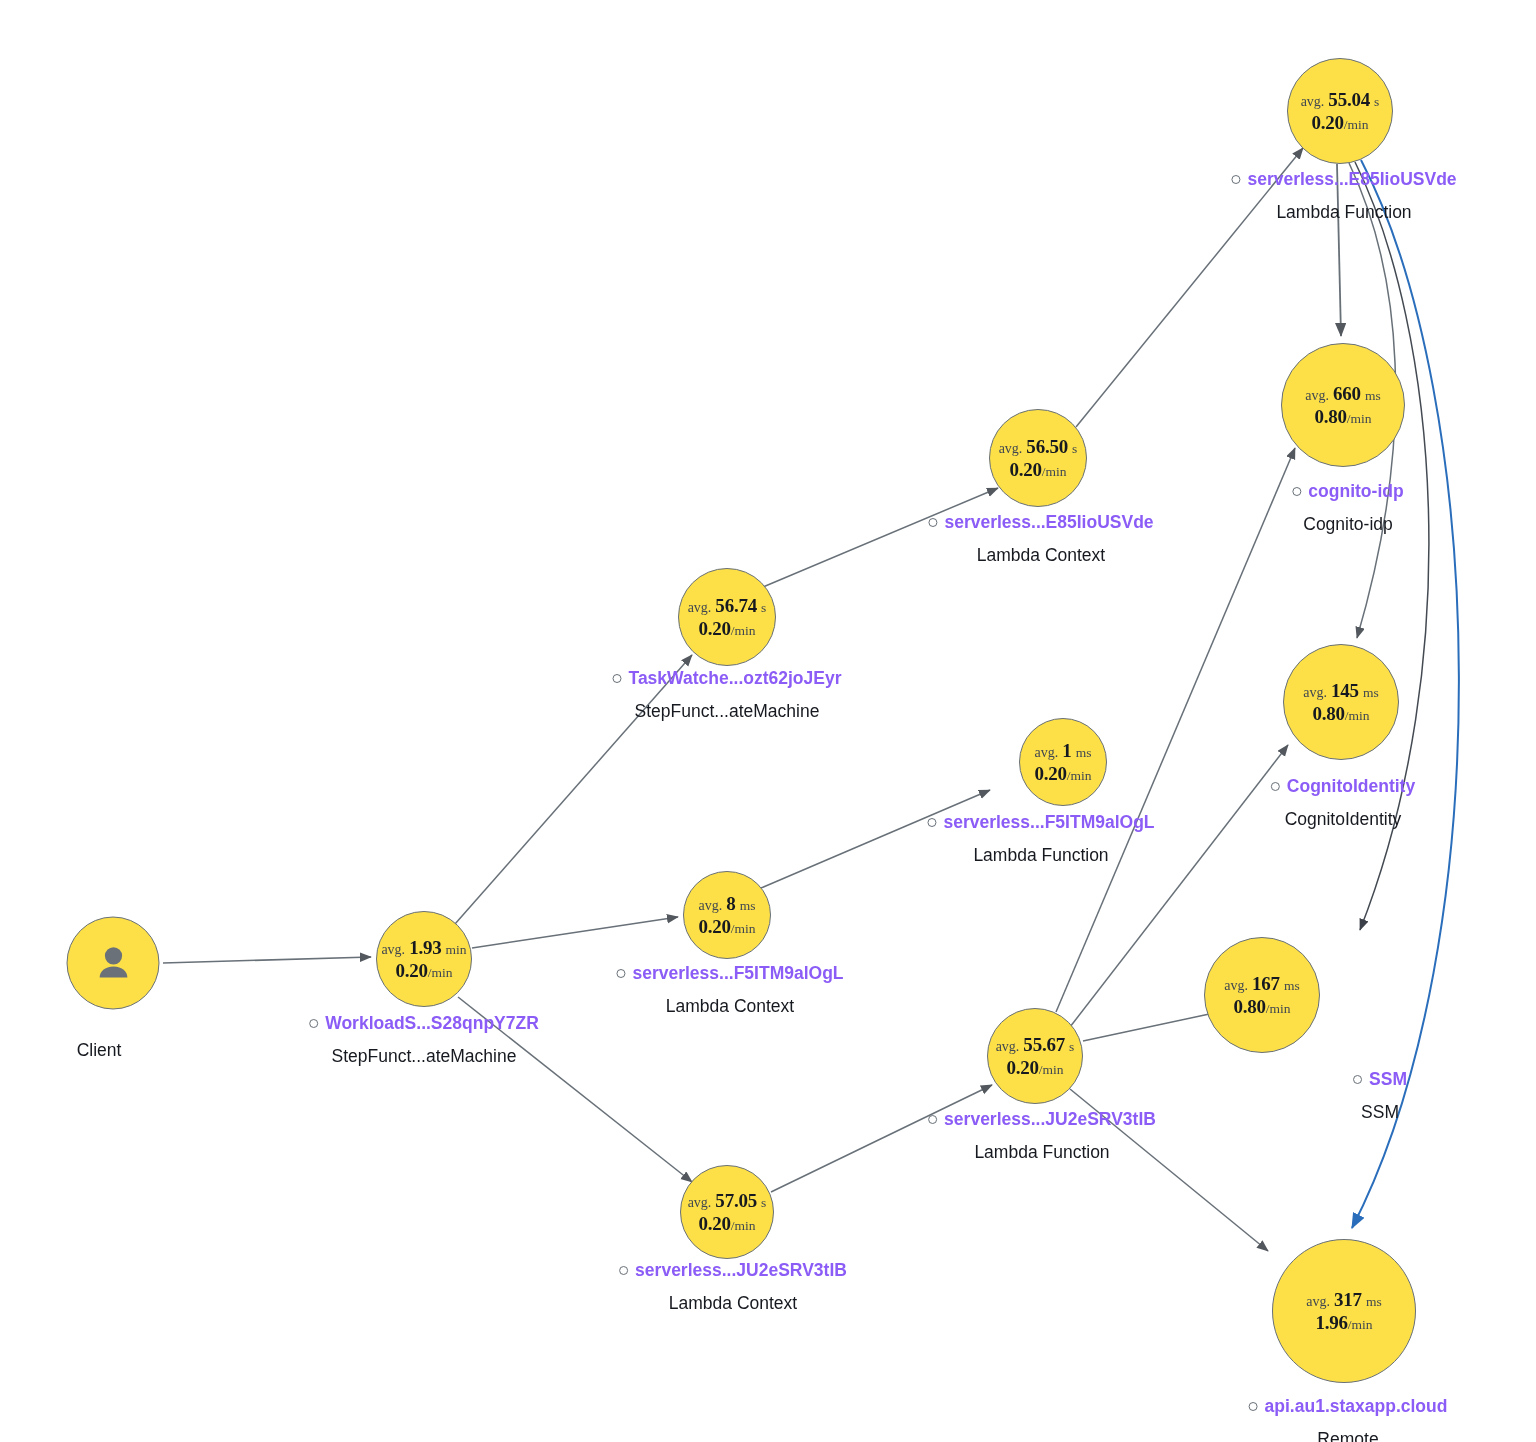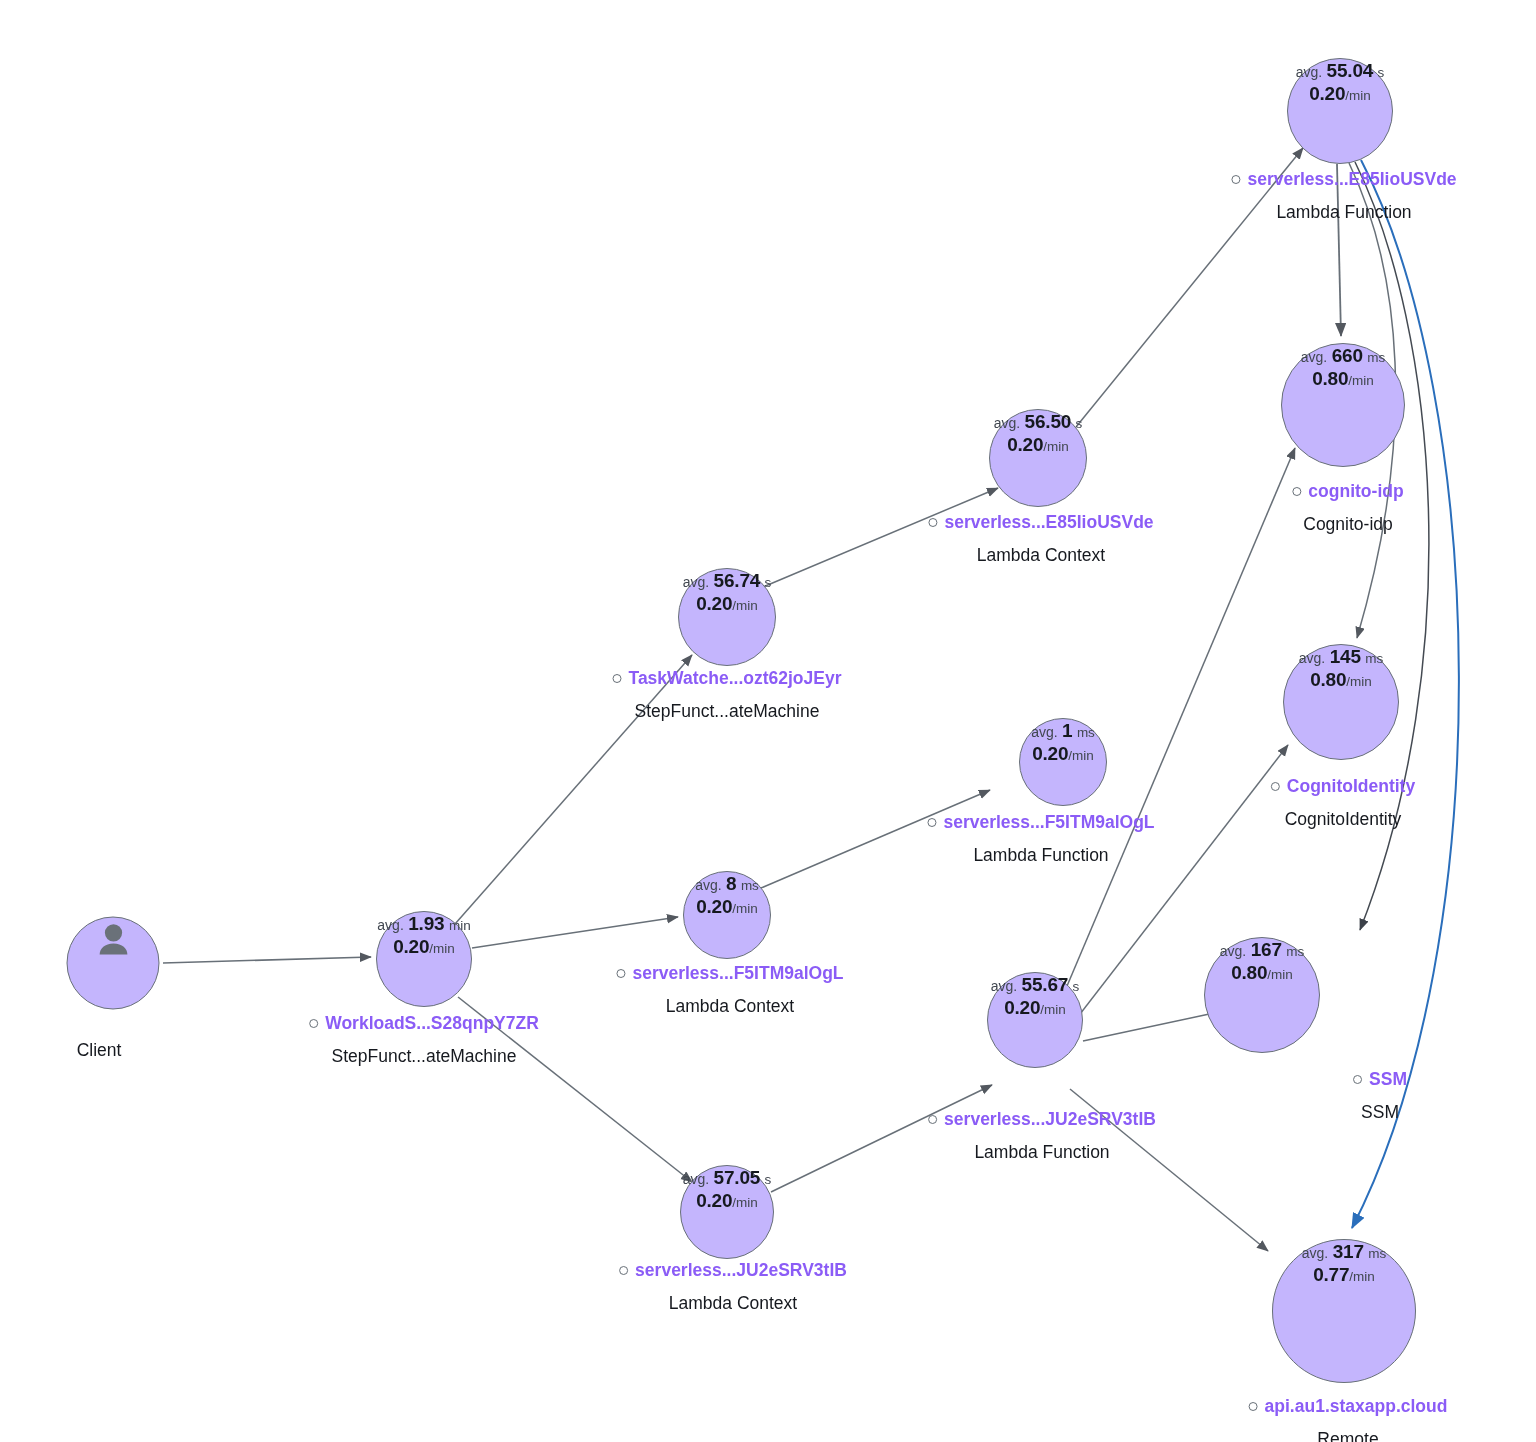--- a/index.html
+++ b/index.html
@@ -24,27 +24,28 @@
     position: absolute;
     left: 0;
     top: 0;
     width: 1536px;
     height: 1442px;
   }
   .node {
     position: absolute;
     transform: translate(-50%, -50%);
     display: flex;
-    align-items: flex-start;
+    align-items: center;
     justify-content: center;
     border-radius: 50%;
-    background: #c4b5fd;
+    background: #fde047;
     border: 1.4px solid #687078;
     box-sizing: border-box;
     cursor: pointer;
+    font-family: Liberation Serif, serif;
   }
   .node-metrics {
     text-align: center;
     line-height: 1.22;
     white-space: nowrap;
     pointer-events: none;
   }
   .metric-line {
     display: block;
     color: #16191f;
@@ -284,21 +285,21 @@
       <span class="metric-line">
         <span class="m-big">0.20</span><span class="m-unit">/min</span>
       </span>
     </div>
   </div>
   <div class="node-label" style="left:733px; top:1259px;">
     <span class="label-title"><span class="status-dot"></span><span>serverless...JU2eSRV3tIB</span></span>
     <span class="label-sub">Lambda Context</span>
   </div>
 
-  <div class="node" style="left:1035px; top:1020px; width:96px; height:96px;">
+  <div class="node" style="left:1035px; top:1056px; width:96px; height:96px;">
     <div class="node-metrics">
       <span class="metric-line">
         <span class="m-small">avg.</span>
         <span class="m-big">55.67</span>
         <span class="m-unit">s</span>
       </span>
       <span class="metric-line">
         <span class="m-big">0.20</span><span class="m-unit">/min</span>
       </span>
     </div>
@@ -360,21 +361,21 @@
   </div>
 
   <div class="node" style="left:1344px; top:1311px; width:144px; height:144px;">
     <div class="node-metrics">
       <span class="metric-line">
         <span class="m-small">avg.</span>
         <span class="m-big">317</span>
         <span class="m-unit">ms</span>
       </span>
       <span class="metric-line">
-        <span class="m-big">0.77</span><span class="m-unit">/min</span>
+        <span class="m-big">1.96</span><span class="m-unit">/min</span>
       </span>
     </div>
   </div>
   <div class="node-label" style="left:1348px; top:1395px;">
     <span class="label-title"><span class="status-dot"></span><span>api.au1.staxapp.cloud</span></span>
     <span class="label-sub">Remote</span>
   </div>
 
 </div>
 

